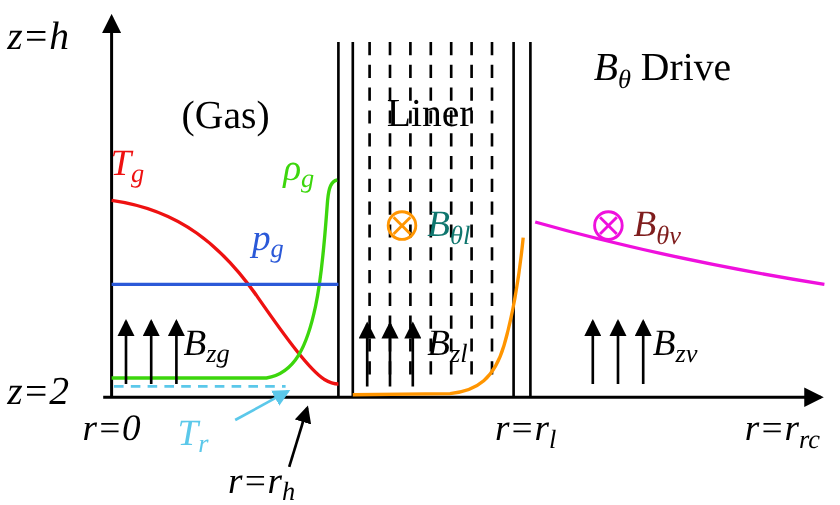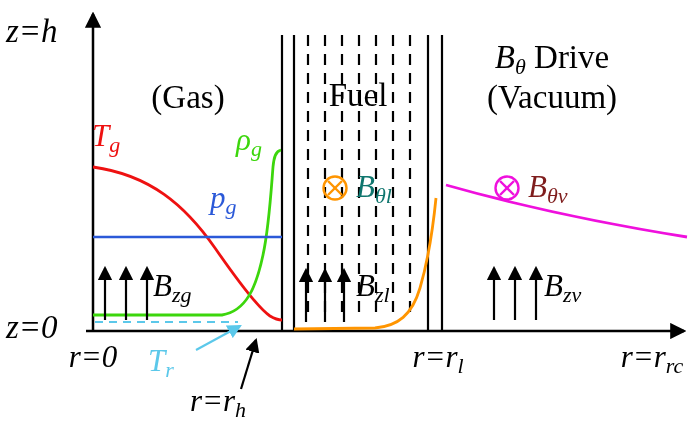--- a/index.html
+++ b/index.html
@@ -82,28 +82,27 @@
       <line x1="342" y1="181" x2="328" y2="195"></line>
     </g>
     <g fill="none" stroke-width="2.4" stroke="#ef10dd">
       <circle cx="507" cy="188" r="11.5"></circle>
       <line x1="500" y1="181" x2="514" y2="195"></line>
       <line x1="514" y1="181" x2="500" y2="195"></line>
     </g>
   </svg>
 
   <div class="lbl it big" style="left:6px; top:14px;">z=h</div>
-  <div class="lbl it big" style="left:6px; top:310px;">z=0</div>
+  <div class="lbl it big" style="left:6px; top:310px;">z=2</div>
 
   <div class="lbl big ctr" style="left:188px; top:80px;">(Gas)</div>
-  <div class="lbl big ctr" style="left:358px; top:78px;">Fuel</div>
+  <div class="lbl big ctr" style="left:358px; top:78px;">Liner</div>
   <div class="lbl big ctr" style="left:552px; top:40px;">
     <span class="it">B</span><span class="sub">θ</span><span> Drive</span>
   </div>
-  <div class="lbl big ctr" style="left:552px; top:80px;">(Vacuum)</div>
 
   <div class="lbl" style="left: 92px; top: 120px; color: rgb(238, 17, 17);">
     <span class="it">T</span><span class="sub">g</span>
   </div>
   <div class="lbl" style="left: 236px; top: 124px; color: rgb(60, 214, 12);">
     <span class="it">ρ</span><span class="sub">g</span>
   </div>
   <div class="lbl" style="left: 210px; top: 182px; color: rgb(43, 89, 216);">
     <span class="it">p</span><span class="sub">g</span>
   </div>

